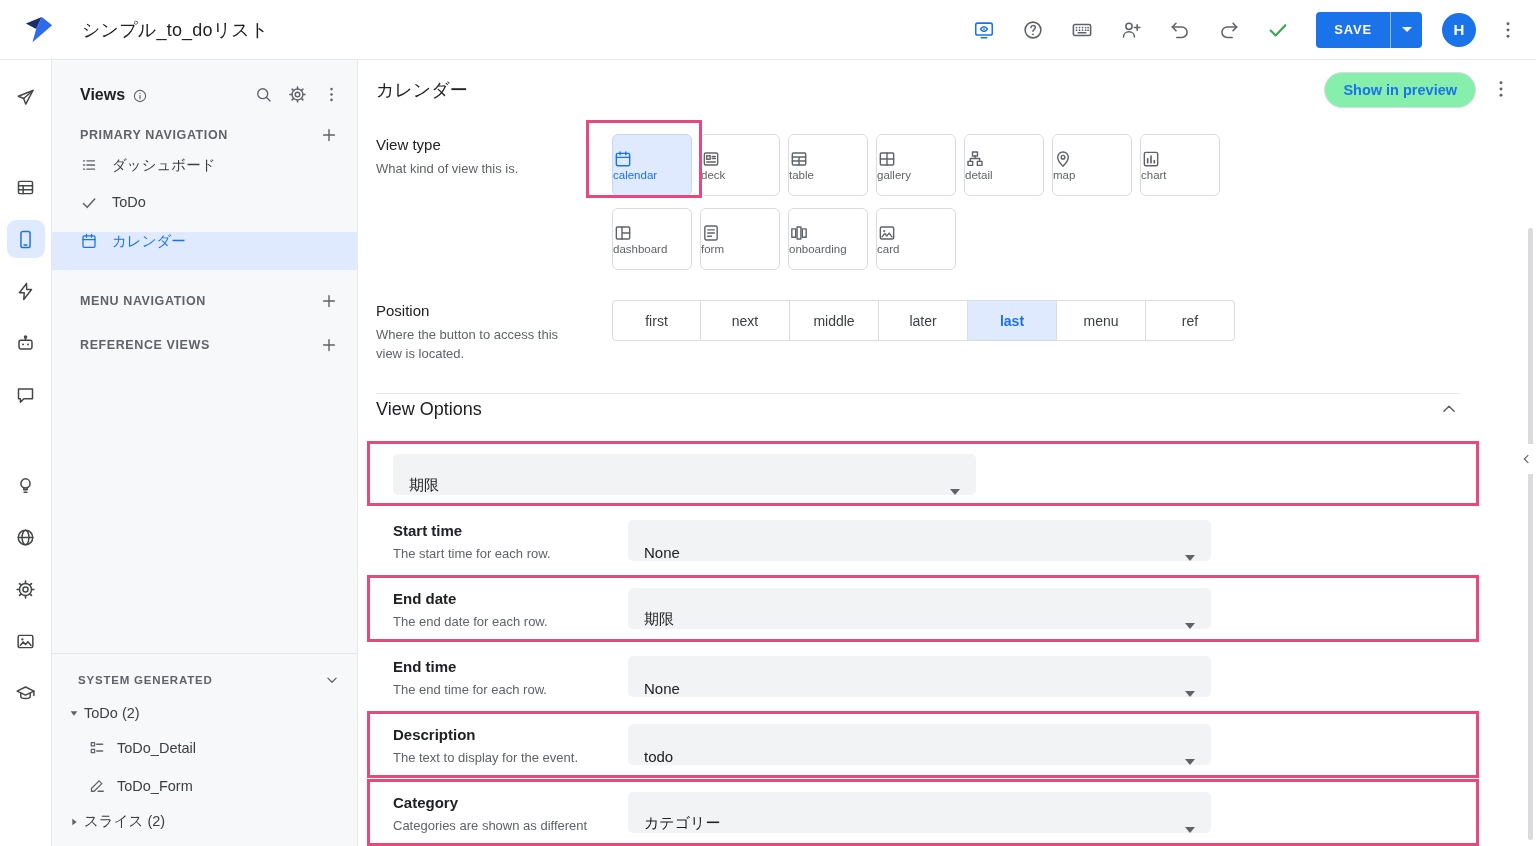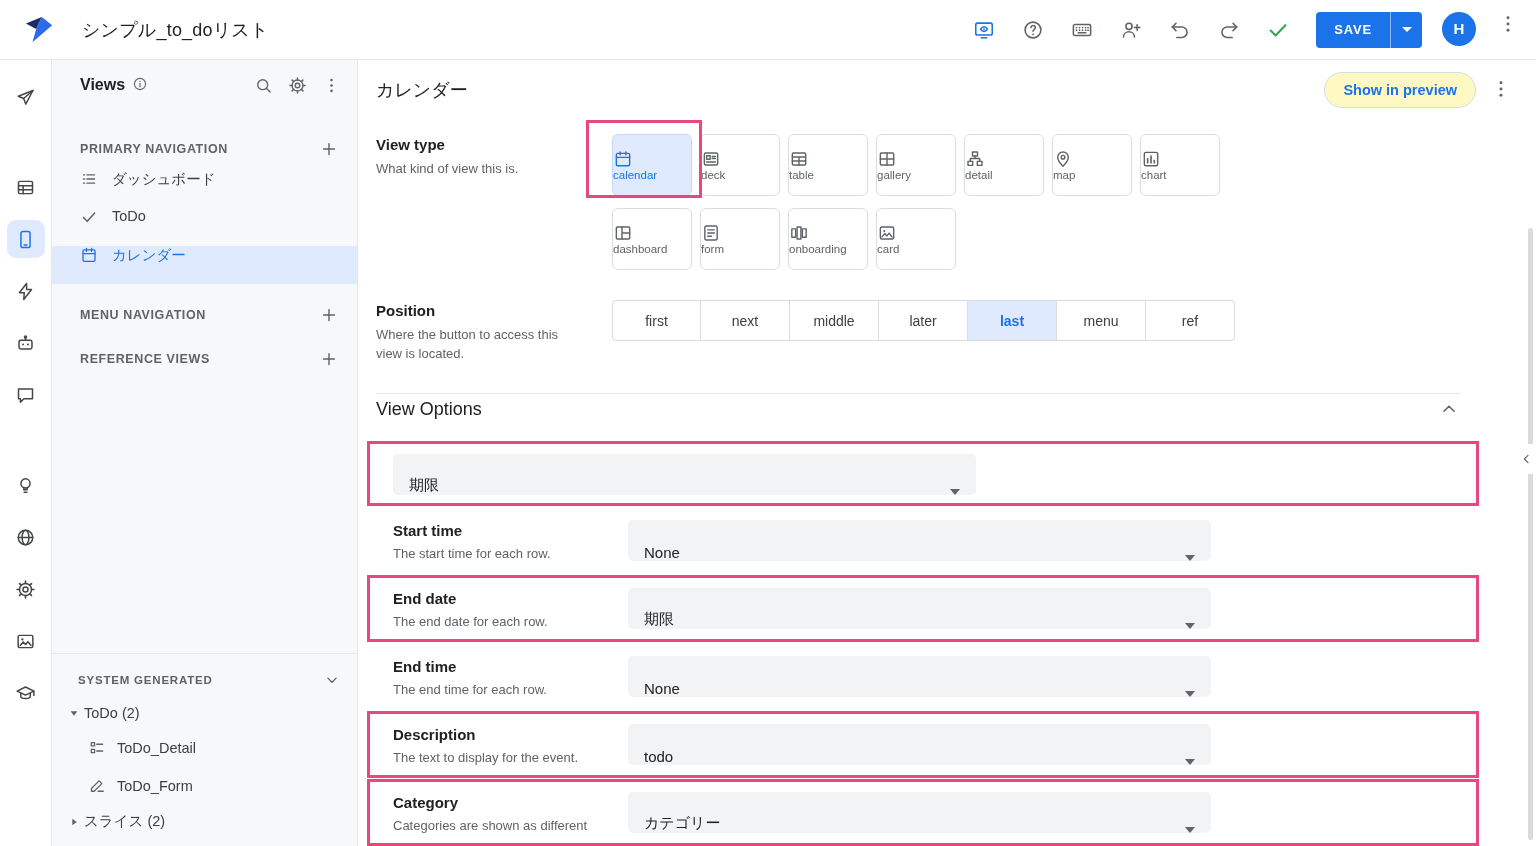--- a/index.html
+++ b/index.html
@@ -10,21 +10,21 @@
   html,body{width:1536px;height:846px;overflow:hidden;background:#fff;color:var(--ink);
     font-family:"Liberation Sans","DejaVu Sans",sans-serif}
   button{background:none;border:none;font-family:inherit;cursor:pointer;color:inherit}
   svg{display:block}
   .app{display:flex;flex-direction:column;width:100%;height:100%}
 
   
   .topbar{flex:0 0 60px;display:flex;align-items:center;padding:0 16px 0 24px;border-bottom:1px solid var(--line);background:#fff}
   .logo{display:flex;margin-right:28px;cursor:pointer}
   .app-title{font-size:18px;letter-spacing:.2px;color:var(--ink)}
-  .tb-actions{margin-left:auto;display:flex;gap:20px}
+  .tb-actions{margin-left:auto;display:flex;align-items:center;gap:20px}
   .tb-icons{display:flex;align-items:center;gap:25px;margin-right:6px}
   .tb-ic{width:24px;height:24px;color:var(--mut);display:flex;align-items:center;justify-content:center;cursor:pointer}
   .tb-ic svg{width:22px;height:22px}
   .tb-ic.blue{color:var(--accent)}
   .tb-ic.green{color:var(--green)}
   .save-group{display:flex;height:36px;border-radius:4px;overflow:hidden}
   .save-btn{background:var(--accent);color:#fff;font-size:13px;font-weight:bold;letter-spacing:.8px;padding:0 18px}
   .save-caret{background:var(--accent);border-left:1px solid rgba(255,255,255,.5);width:32px;display:flex;align-items:center;justify-content:center}
   .caret-w{width:0;height:0;border-left:5px solid transparent;border-right:5px solid transparent;border-top:5px solid #fff}
   .avatar{width:34px;height:34px;border-radius:50%;background:var(--accent);color:#fff;display:flex;align-items:center;justify-content:center;font-size:15px;font-weight:bold;cursor:pointer}
@@ -34,21 +34,21 @@
 
   
   .rail{flex:0 0 52px;border-right:1px solid var(--line);display:flex;flex-direction:column;align-items:center;padding-top:18px;gap:14px;background:#fff}
   .rail-item{width:38px;height:38px;border-radius:9px;display:flex;align-items:center;justify-content:center;color:#444746;cursor:pointer}
   .rail-item svg{width:21px;height:21px}
   .rail-item.sel{background:var(--sel-bg);color:var(--accent)}
   .rail-gap{height:24px;flex:0 0 24px}
 
   
   .sidebar{flex:0 0 306px;background:var(--panel);border-right:1px solid var(--line);display:flex;flex-direction:column;padding-top:16px}
-  .side-head{display:flex;align-items:flex-start;height:28px;padding:0 16px 0 28px;margin-bottom:14px}
+  .side-head{display:flex;align-items:flex-end;height:28px;padding:0 16px 0 28px;}
   .side-title{font-size:16px;font-weight:bold;color:var(--ink)}
   .info-ic{width:16px;height:16px;color:var(--mut);margin-left:7px}
   .info-ic svg{width:16px;height:16px}
   .side-head-actions{margin-left:auto;display:flex;align-items:center;gap:15px;color:var(--mut)}
   .sh-ic{width:19px;height:19px;cursor:pointer}
   .sh-ic svg{width:19px;height:19px}
   .side-sec{display:flex;align-items:center;height:26px;padding:0 18px 0 28px;margin:18px 0 8px}
   .side-sec-label{font-size:12.5px;font-weight:bold;letter-spacing:.6px;color:var(--mut)}
   .side-plus{margin-left:auto;width:20px;height:20px;color:var(--mut);cursor:pointer}
   .side-plus svg{width:20px;height:20px}
@@ -64,28 +64,28 @@
   .sg-group{display:flex;align-items:center;height:33px;padding-left:14px;gap:2px;font-size:14.5px;color:#3c4043;cursor:pointer}
   .sg-tri{width:16px;height:16px;color:var(--mut)}
   .sg-tri svg{width:16px;height:16px}
   .sg-sub{display:flex;align-items:center;height:38px;padding-left:36px;gap:11px;font-size:14.5px;color:#3c4043;cursor:pointer}
   .sg-sub .si-ic{width:18px;height:18px;color:var(--mut)}
 
   
   .main{flex:1;min-width:0;position:relative;background:#fff}
   .main-head{height:60px;display:flex;align-items:center;padding:0 22px 0 18px}
   .main-title{font-size:18px;color:var(--ink)}
-  .preview-pill{margin-left:auto;height:36px;padding:0 18px;border:1px solid #d6dce4;border-radius:18px;background:#fef9c3;color:var(--accent);font-size:14.5px;font-weight:bold;display:flex;align-items:center}
+  .preview-pill{margin-left:auto;height:36px;padding:0 18px;border:1px solid #d6dce4;border-radius:18px;background:#86efac;color:var(--accent);font-size:14.5px;font-weight:bold;display:flex;align-items:center}
   .main-dots{width:24px;height:24px;color:var(--mut);margin-left:14px;cursor:pointer}
   .main-dots svg{width:22px;height:22px}
 
   .content{padding:14px 76px 0 18px}
   .section-row{display:flex;align-items:flex-start}
   .lab-col{flex:0 0 236px;width:236px;padding-top:2px}
-  .lab{font-size:15px;font-weight:bold;color:var(--ink)}
+  .lab{font-size:15px;font-weight:normal;color:var(--ink)}
   .desc{font-size:13px;color:var(--mut);margin-top:6px;line-height:19px;max-width:205px}
 
   .vt-grid{display:flex;flex-direction:column;gap:12px}
   .vt-row{display:flex;gap:8px}
   .vt-btn{width:80px;height:62px;border:1px solid #dadce0;border-radius:6px;background:#fff;display:flex;flex-direction:column;align-items:flex-start;justify-content:center;color:var(--mut);position:relative}
   .vt-btn .vt-ic{width:20px;height:20px}
   .vt-btn .vt-ic svg{width:20px;height:20px}
   .vt-label{font-size:11.5px;color:var(--mut)}
   .vt-btn.sel{background:var(--sel-bg);border-color:#c3d8f8;color:var(--accent)}
   .vt-btn.sel .vt-label{color:var(--accent)}

